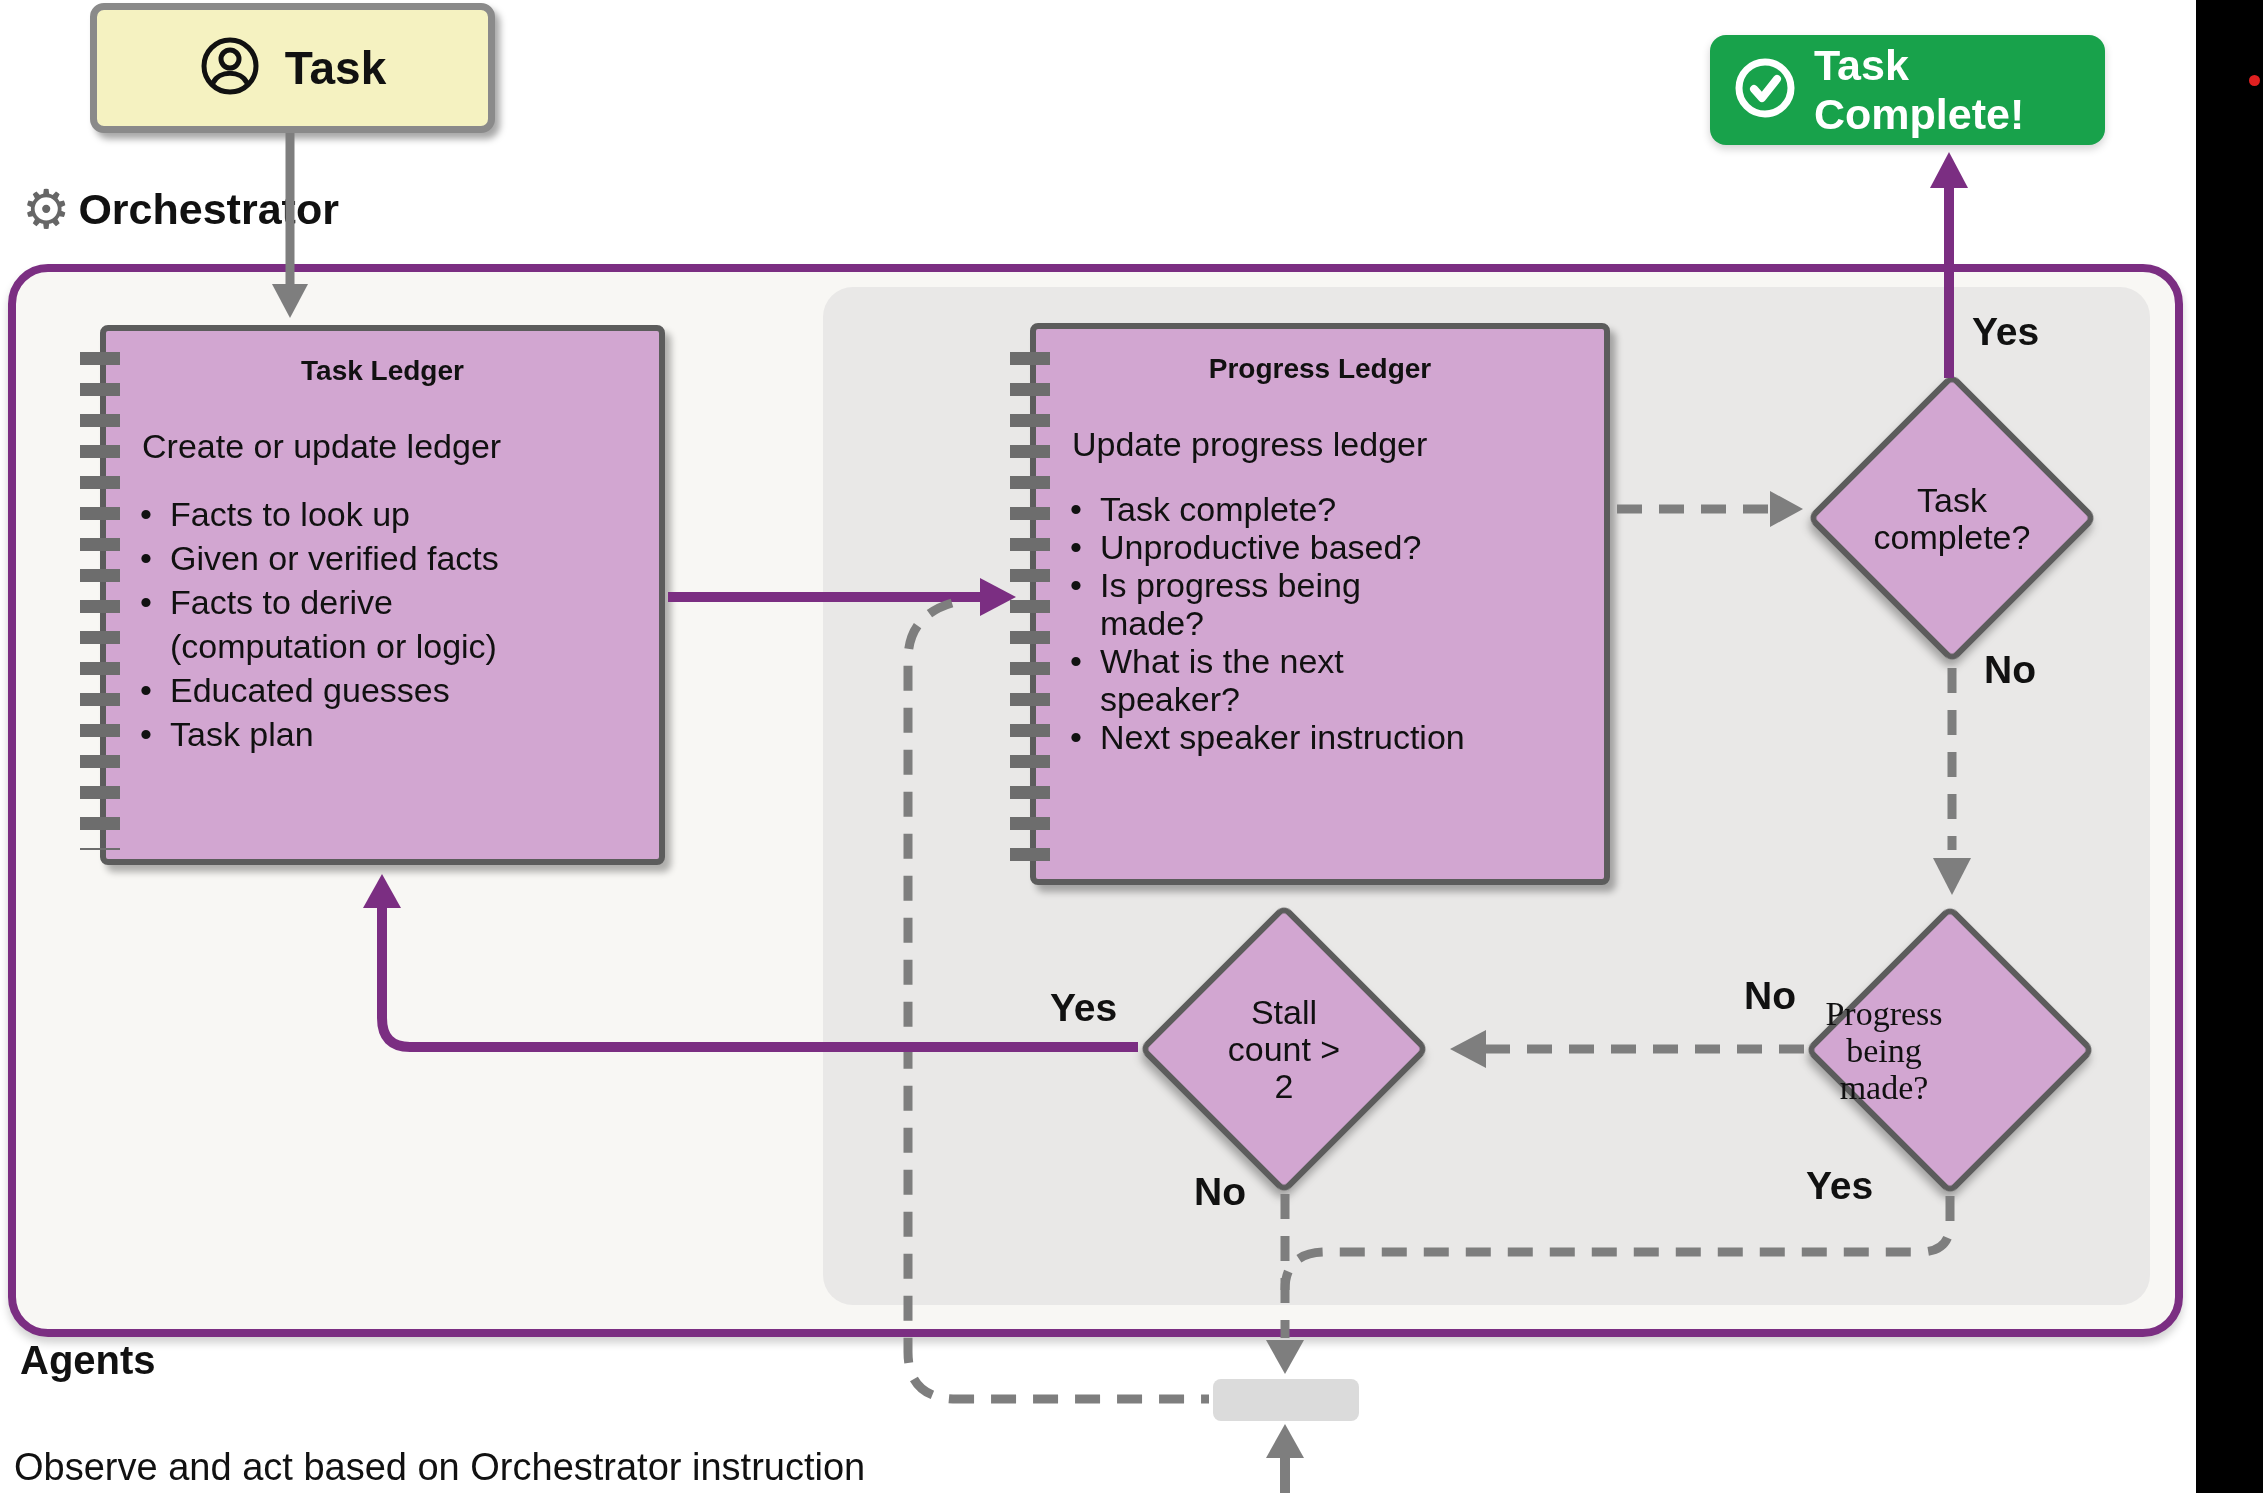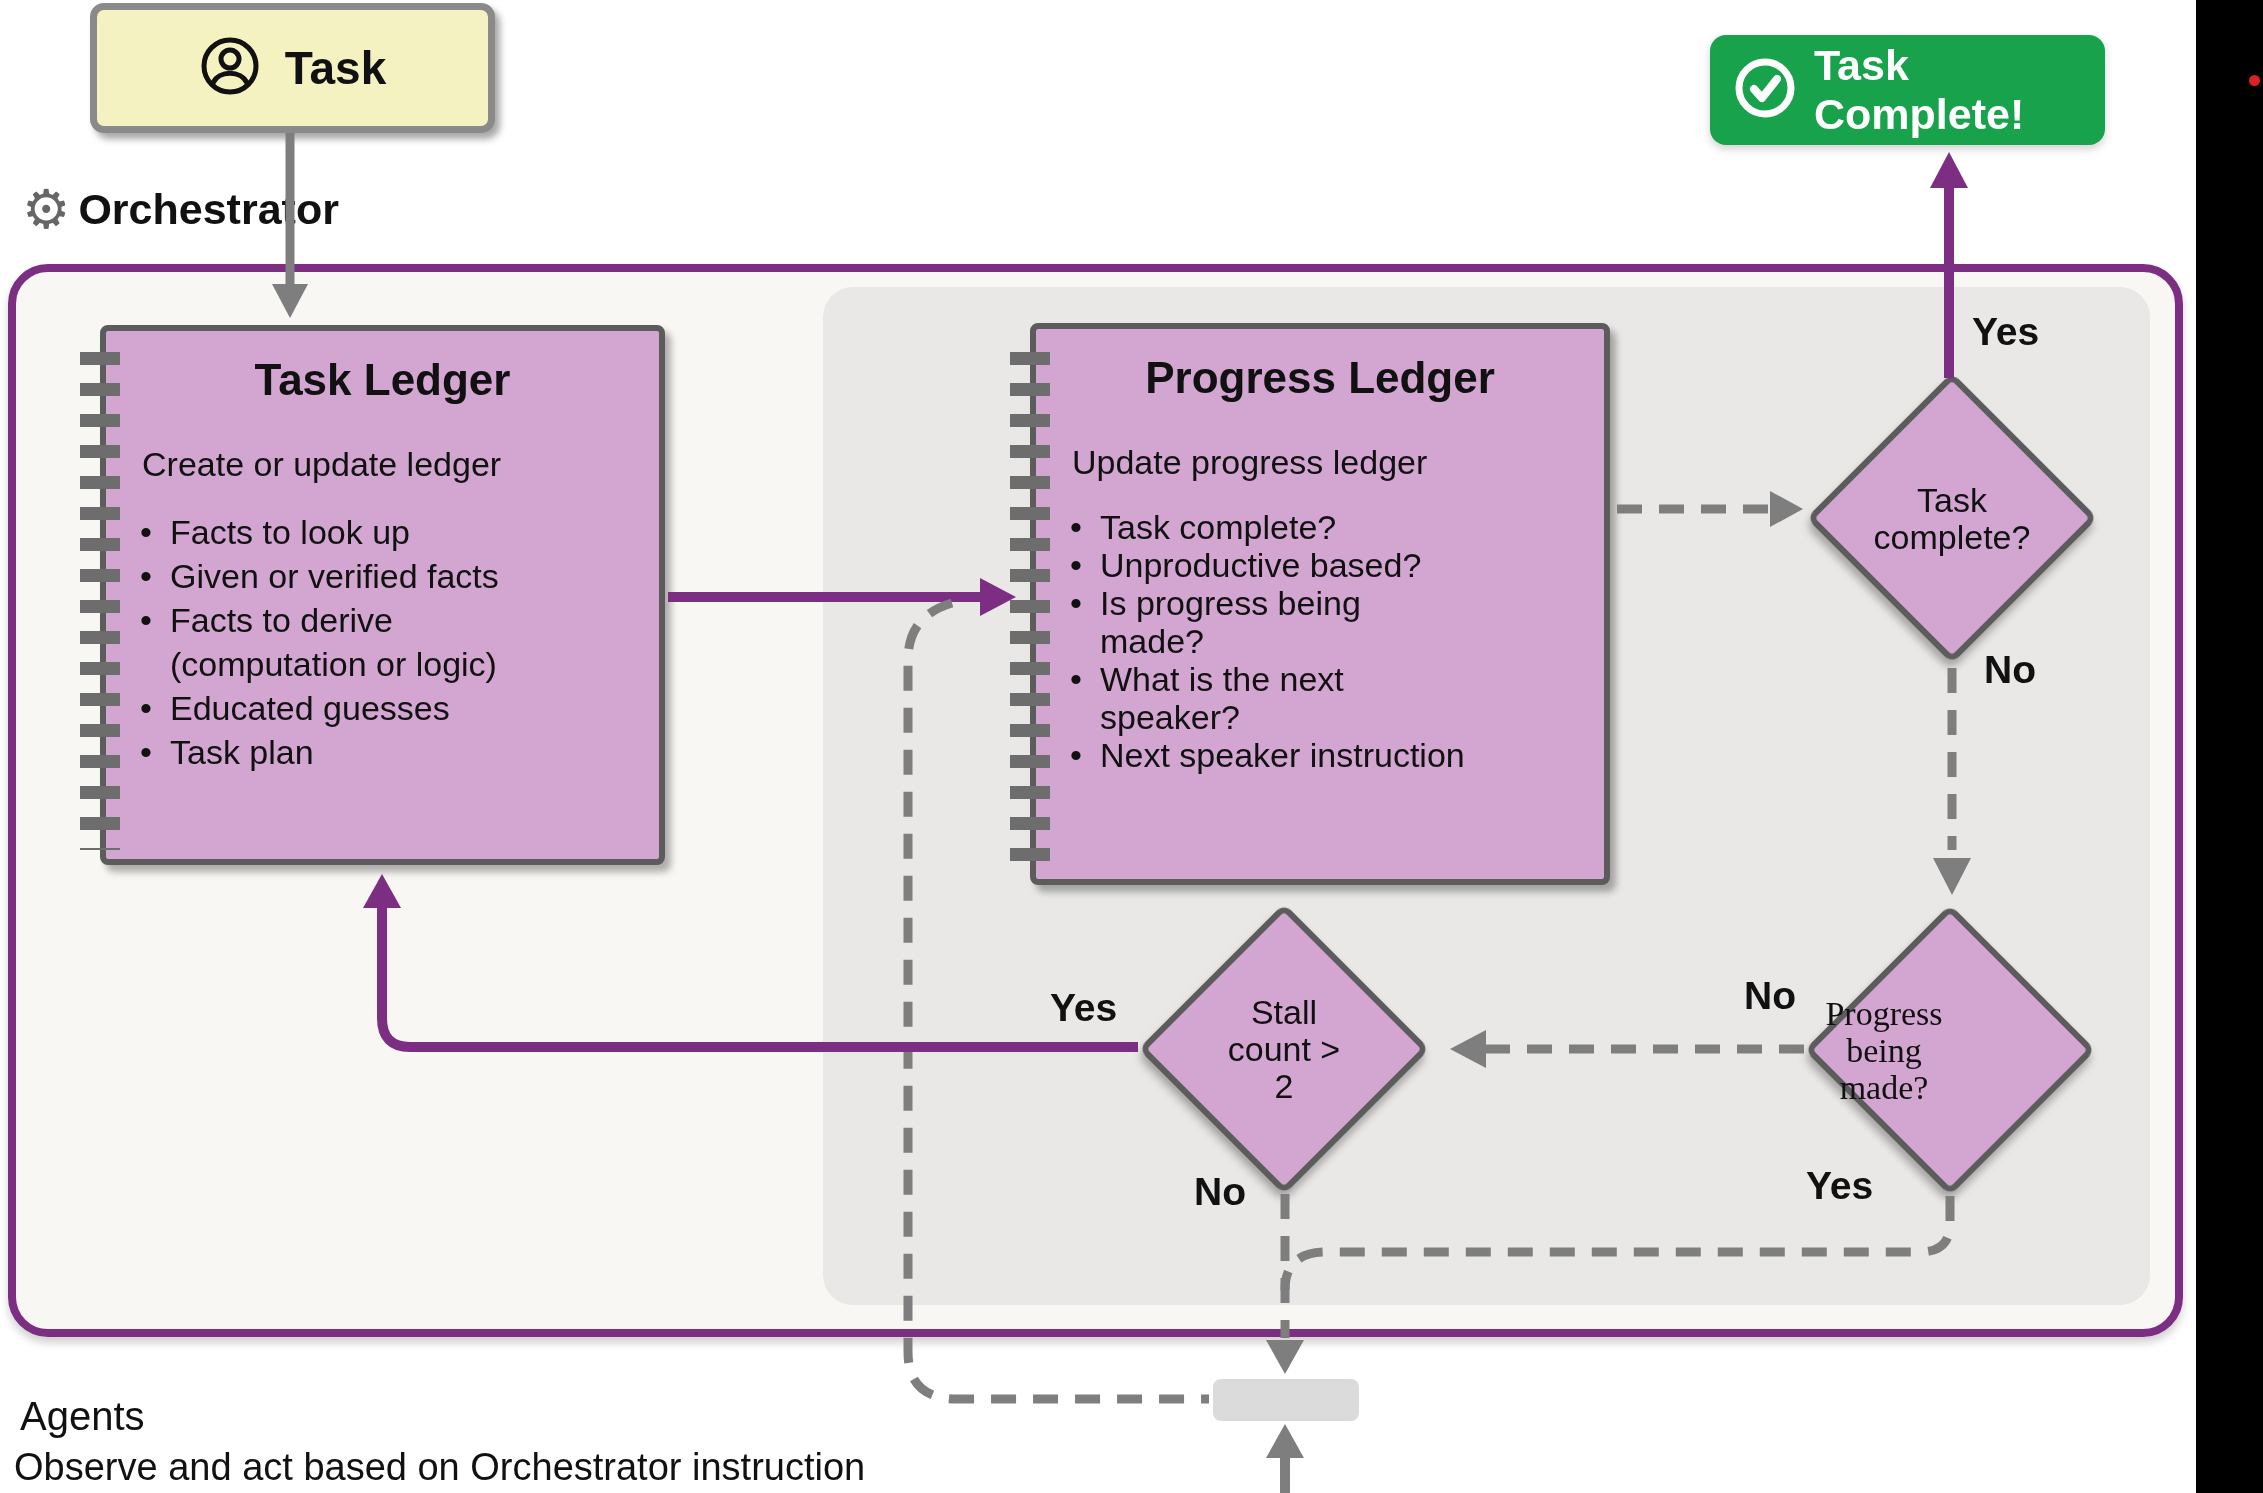--- a/index.html
+++ b/index.html
@@ -36,21 +36,21 @@
 
   
   .notebook{
     background:#d2a6d1;border:6px solid #5c5c5c;border-radius:8px;
     box-sizing:border-box;box-shadow:6px 7px 7px rgba(0,0,0,.3);
   }
   .rings{
     width:40px;
     background:repeating-linear-gradient(to bottom,#6d6d6d 0 13px,transparent 13px 31px);
   }
-  .nb-title{text-align:center;font-weight:bold;font-size:44px;margin-top:24px;}
+  .nb-title{text-align:center;font-weight:bold;font-size:28px;margin-top:24px;}
   .nb-sub{font-size:34px;margin-top:40px;margin-left:36px;}
   .nb-list{list-style:none;margin:26px 0 0 0;padding:0 18px 0 28px;font-size:34px;}
   .nb-list li{position:relative;padding-left:36px;white-space:pre-line;}
   .nb-list li::before{content:"\2022";position:absolute;left:6px;top:0;}
   .tl-list li{line-height:44px;}
   .pl-list li{line-height:38px;}
 
   
   .diamond{
     width:206px;height:206px;background:#d2a6d1;border:6px solid #5c5c5c;
@@ -72,21 +72,21 @@
     left:1710px;top:35px;width:395px;height:110px;background:#18a24b;
     border-radius:16px;display:flex;align-items:center;gap:18px;
     padding-left:24px;box-sizing:border-box;box-shadow:0 4px 8px rgba(0,0,0,.18);
   }
   .green-btn-label{color:#fff;font-size:43px;font-weight:bold;}
 
   
   .agents-bar{
     left:1213px;top:1379px;width:146px;height:42px;background:#dbdbdb;border-radius:8px;
   }
-  .agents-title{left:20px;top:1394px;font-size:40px;font-weight:normal;}
+  .agents-title{left:20px;top:1338px;font-size:40px;font-weight:bold;}
   .agents-sub{left:14px;top:1446px;font-size:38px;}
 
   
   .black-band{left:2196px;top:0;width:67px;height:1493px;background:#000;}
   .red-dot{left:2249px;top:75px;width:11px;height:11px;border-radius:50%;background:#e02020;}
 
   svg.overlay{position:absolute;left:0;top:0;pointer-events:none;}
 </style>
 </head>
 <body>

